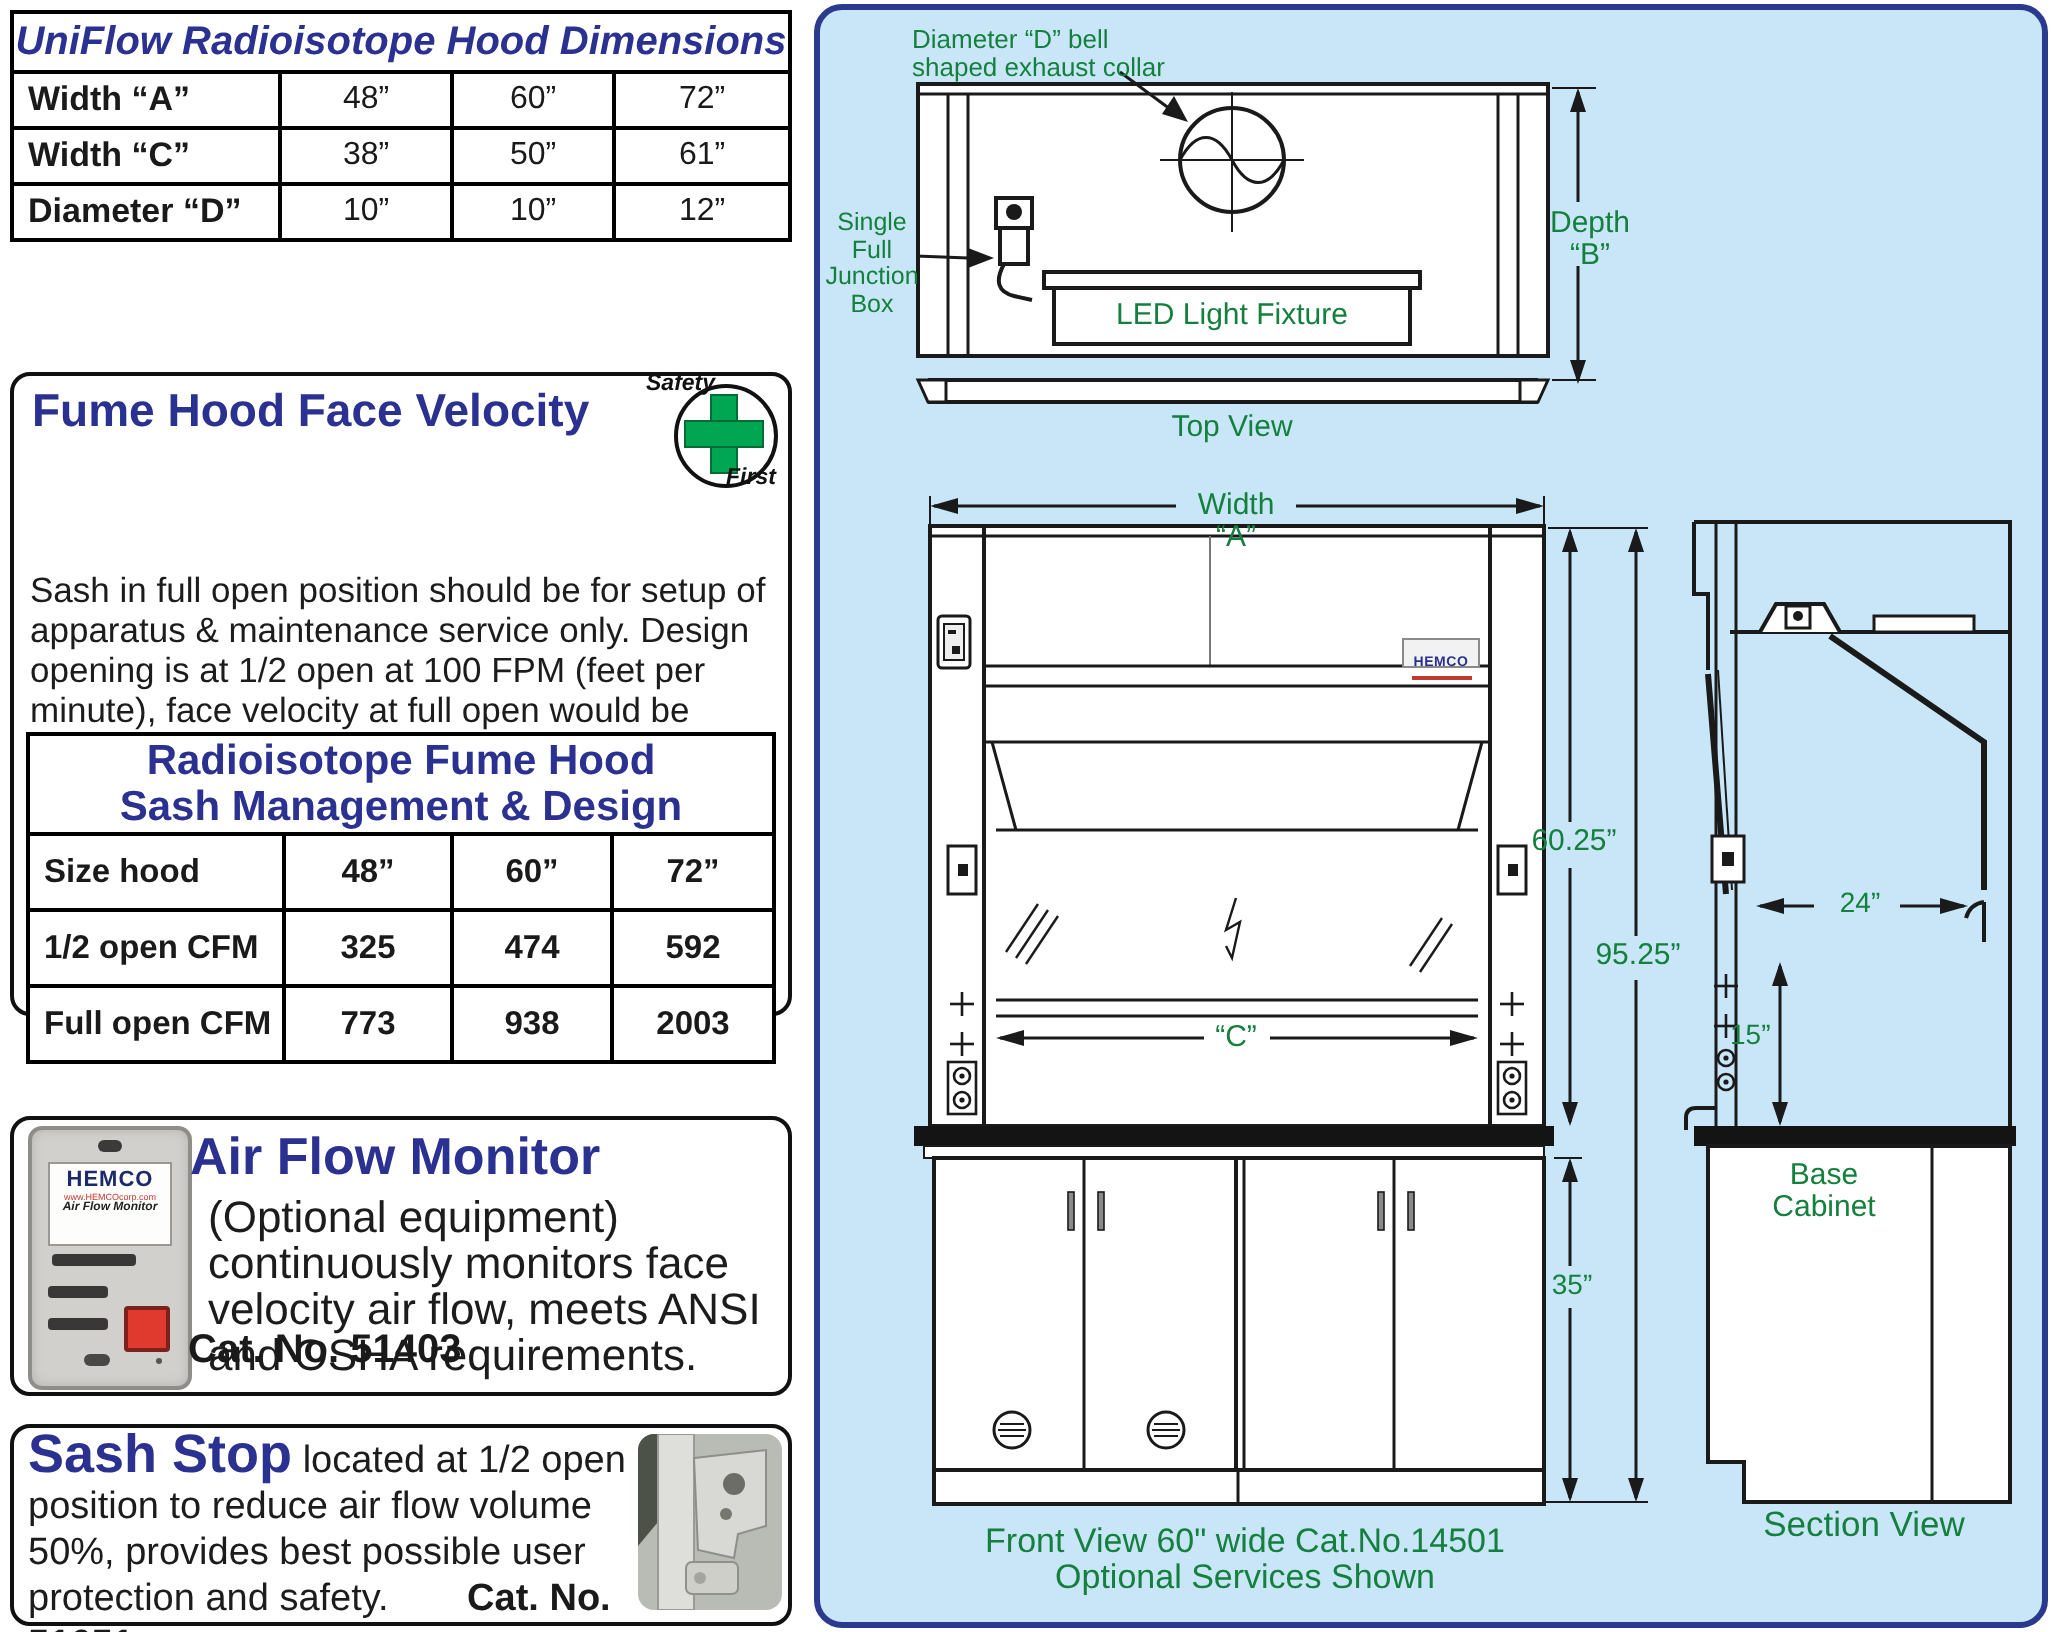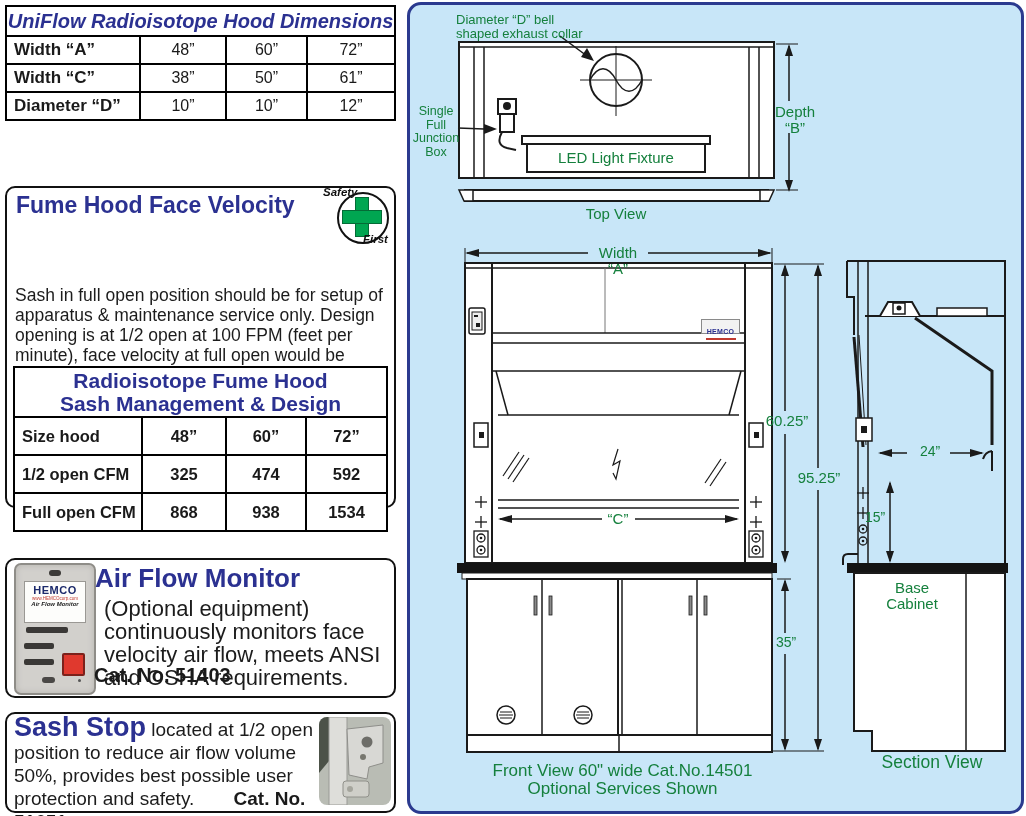--- a/index.html
+++ b/index.html
@@ -108,23 +108,23 @@
         </div>
         <div class="cell lbl">Size hood</div>
         <div class="cell val">48”</div>
         <div class="cell val">60”</div>
         <div class="cell val">72”</div>
         <div class="cell lbl">1/2 open CFM</div>
         <div class="cell val">325</div>
         <div class="cell val">474</div>
         <div class="cell val">592</div>
         <div class="cell lbl">Full open CFM</div>
-        <div class="cell val">868</div>
+        <div class="cell val">773</div>
         <div class="cell val">938</div>
-        <div class="cell val">1534</div>
+        <div class="cell val">2003</div>
       </div>
     </div>
   </div>
 
   <div class="rbox" style="left:5px;top:558px;width:387px;height:136px;">
     <div class="afm" style="left:7px;top:3px;">
       <div class="slot"></div>
       <div class="lab">
         <div class="b">HEMCO</div>
         <div class="u">www.HEMCOcorp.com</div>

